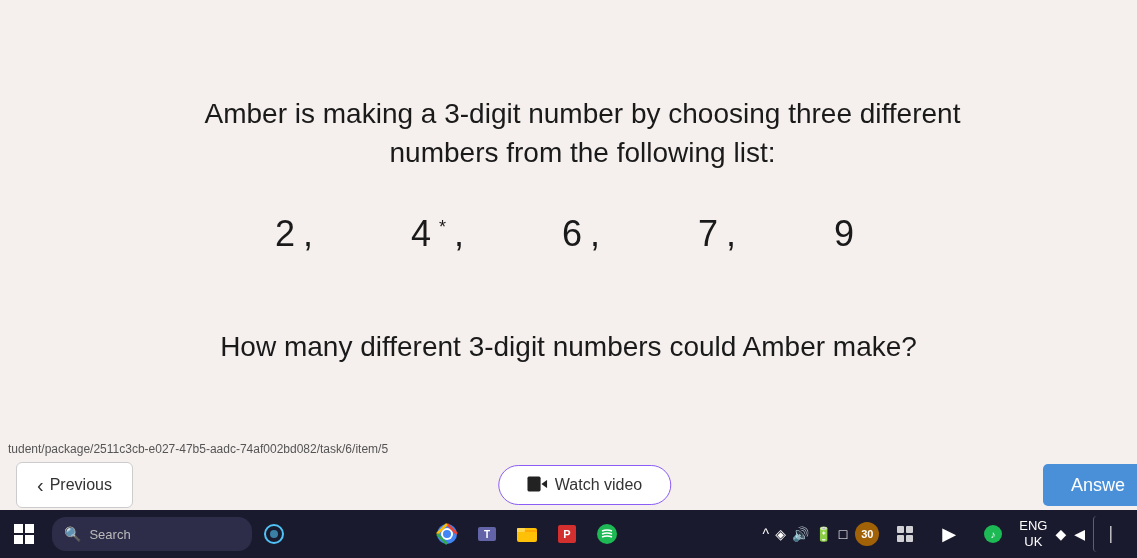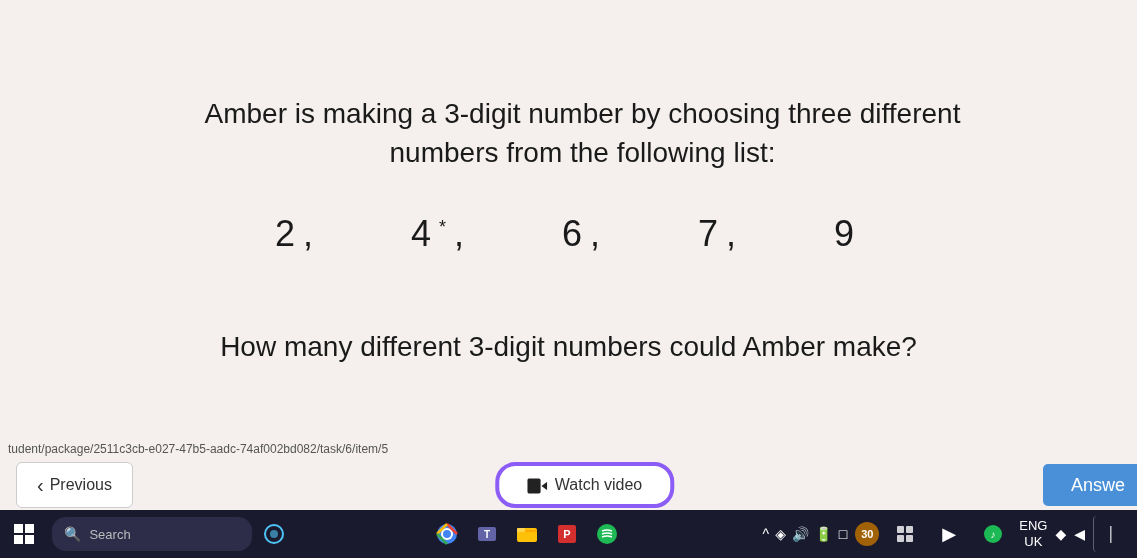--- a/index.html
+++ b/index.html
@@ -71,28 +71,28 @@
       height: 46px;
     }
 
     .prev-button:before {
       content: '‹';
       font-size: 20px;
     }
 
     .watch-video-btn {
       background: white;
-      border: 4px solid #8b5cf6;
+      border: 1px solid #8b5cf6;
       border-radius: 20px;
       padding: 10px 28px;
       font-size: 16px;
       color: #333;
       cursor: pointer;
       display: flex;
-      align-items: flex-end;
+      align-items: flex-start;
       gap: 8px;
       position: absolute;
       left: 50%;
       transform: translateX(-50%);
     }
 
     .watch-video-icon {
       display: inline-flex;
       align-items: center;
       gap: 2px;

